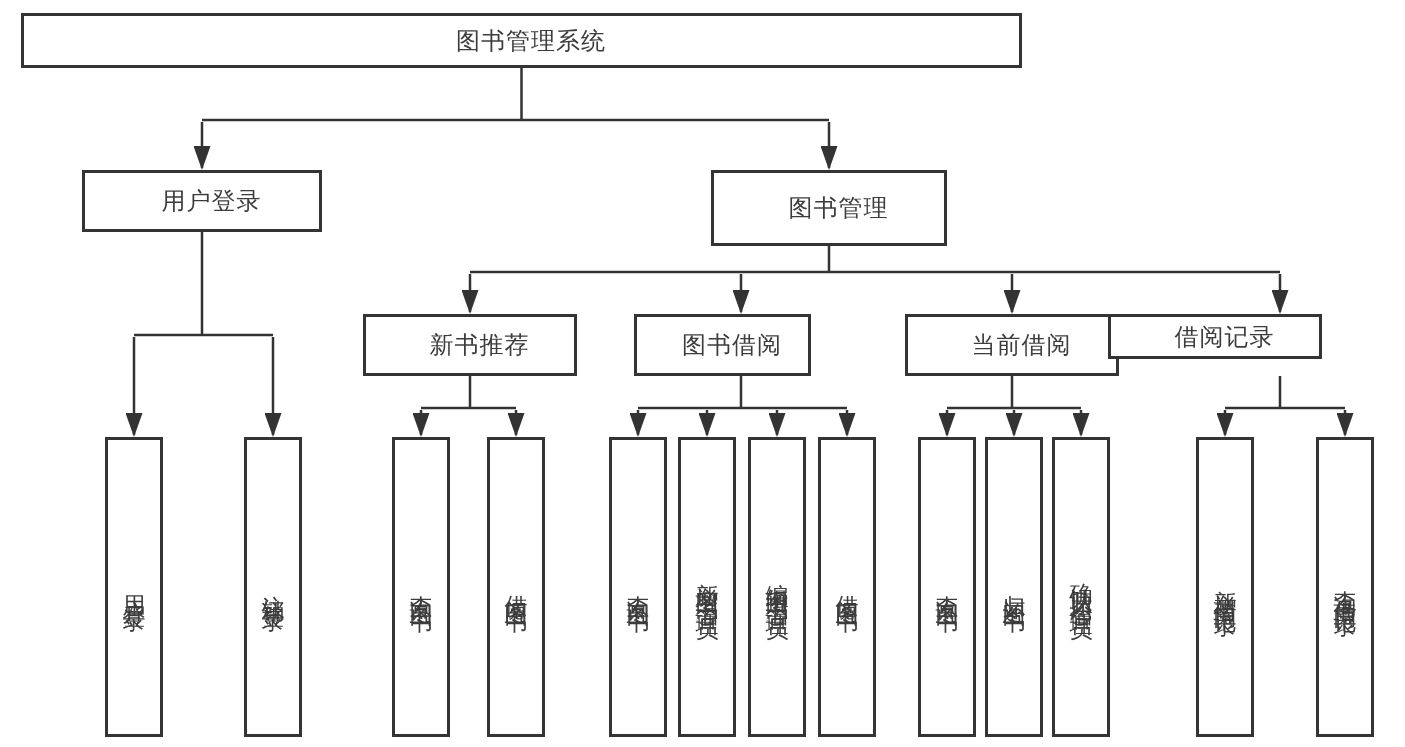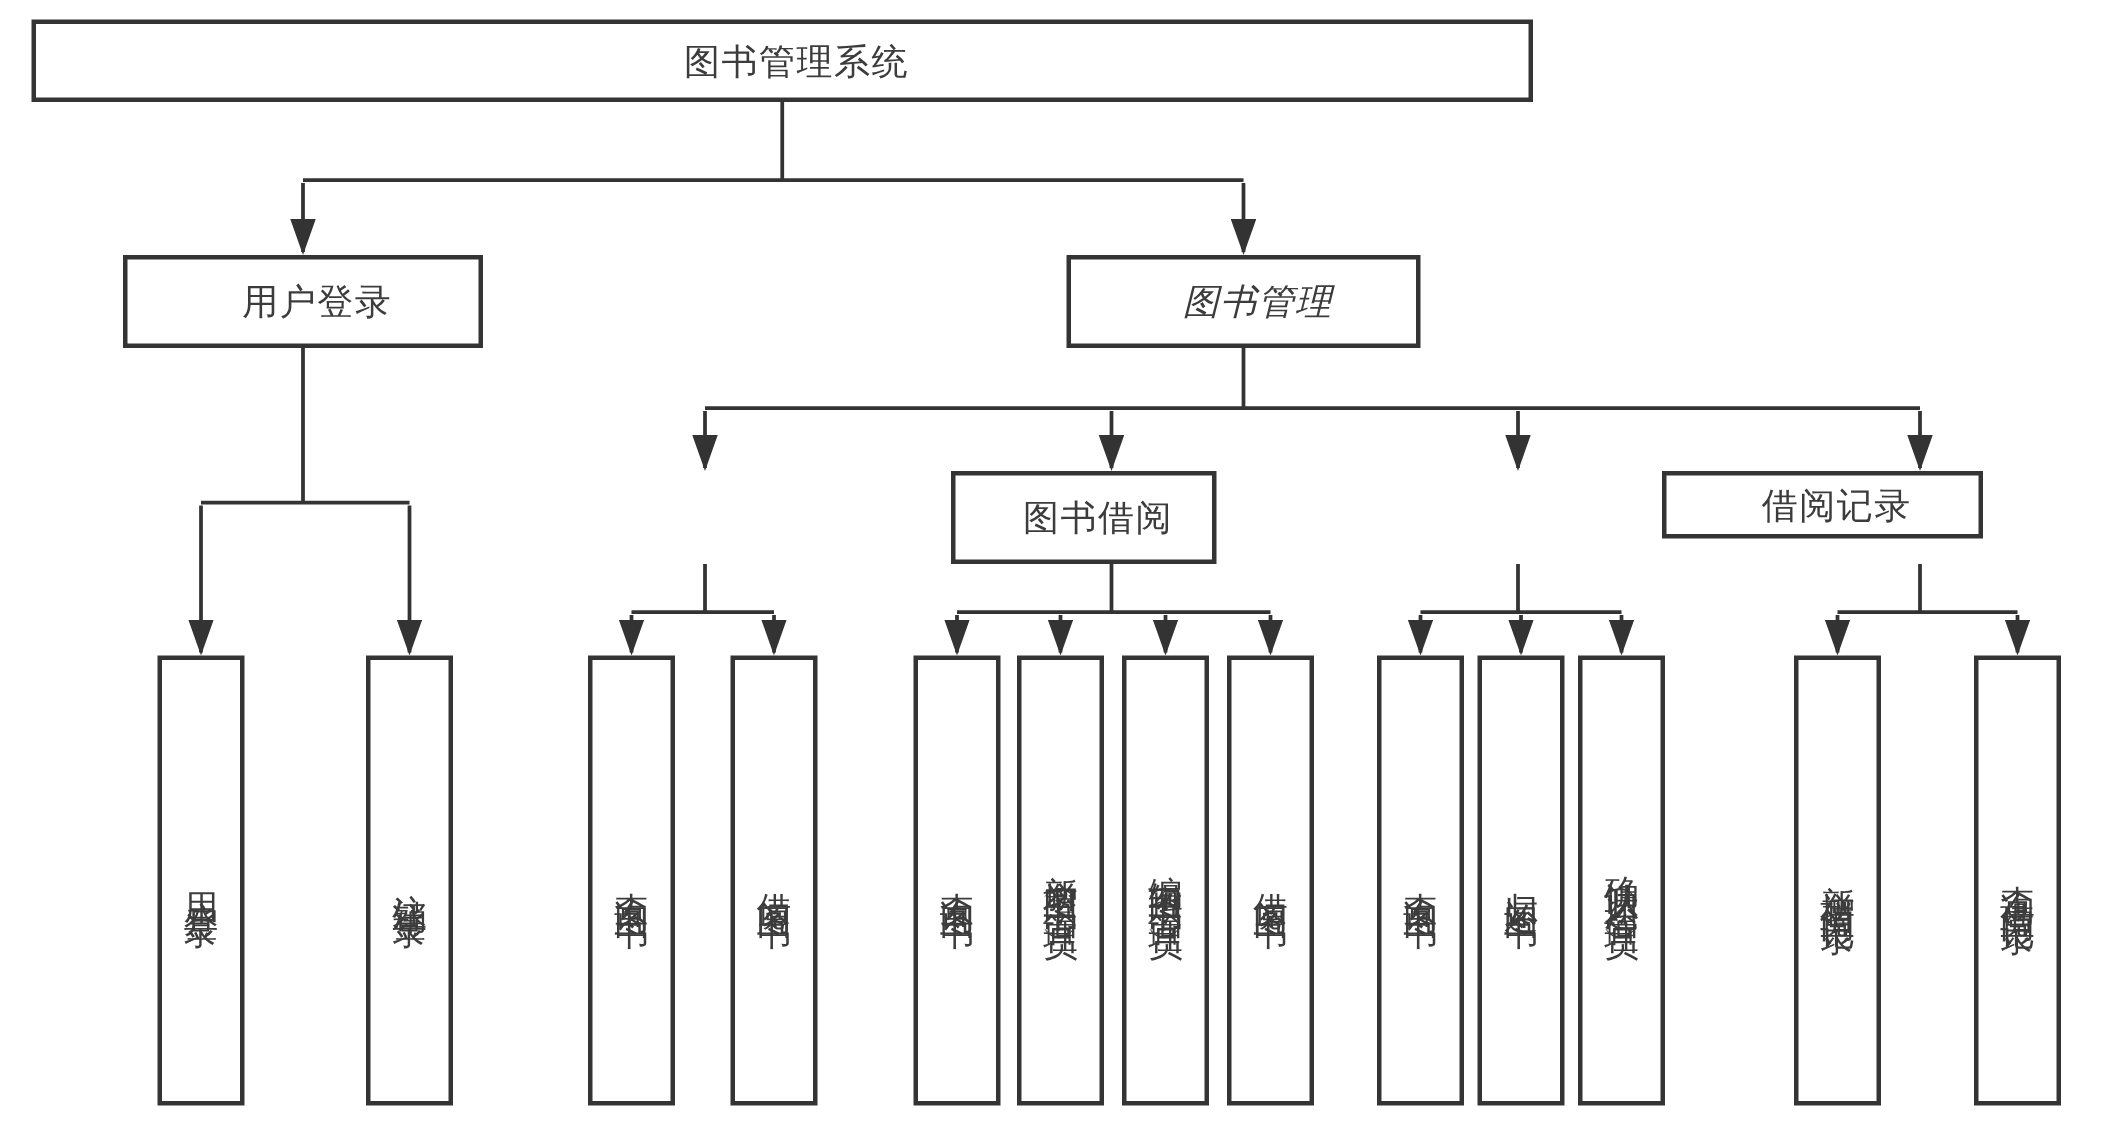--- a/index.html
+++ b/index.html
@@ -98,26 +98,32 @@
     </g>
   </svg>
 
   <div class="box hbox" style="left:21px; top:13px; width:1001px; height:55px;">
     <span>图书管理系统</span>
   </div>
 
   <div class="box hbox" style="left:82px; top:170px; width:240px; height:62px;">
     <span>用户登录</span>
   </div>
-  <div class="box hbox" style="left:711px; top:170px; width:236px; height:62px;font-style:italic;">
+  <div class="box hbox" style="left:711px; top:170px; width:236px; height:76px;">
     <span>图书管理</span>
   </div>
 
+  <div class="box hbox" style="left:363px; top:314px; width:214px; height:62px;">
+    <span>新书推荐</span>
+  </div>
   <div class="box hbox" style="left:634px; top:314px; width:177px; height:62px;">
     <span>图书借阅</span>
+  </div>
+  <div class="box hbox" style="left:905px; top:314px; width:214px; height:62px;">
+    <span>当前借阅</span>
   </div>
   <div class="box hbox" style="left:1108px; top:314px; width:214px; height:45px;">
     <span>借阅记录</span>
   </div>
 
   <div class="box leaf" style="left:105px;">
     <span class="vtext">用户登录</span>
   </div>
   <div class="box leaf" style="left:244px;">
     <span class="vtext">注销登录</span>

